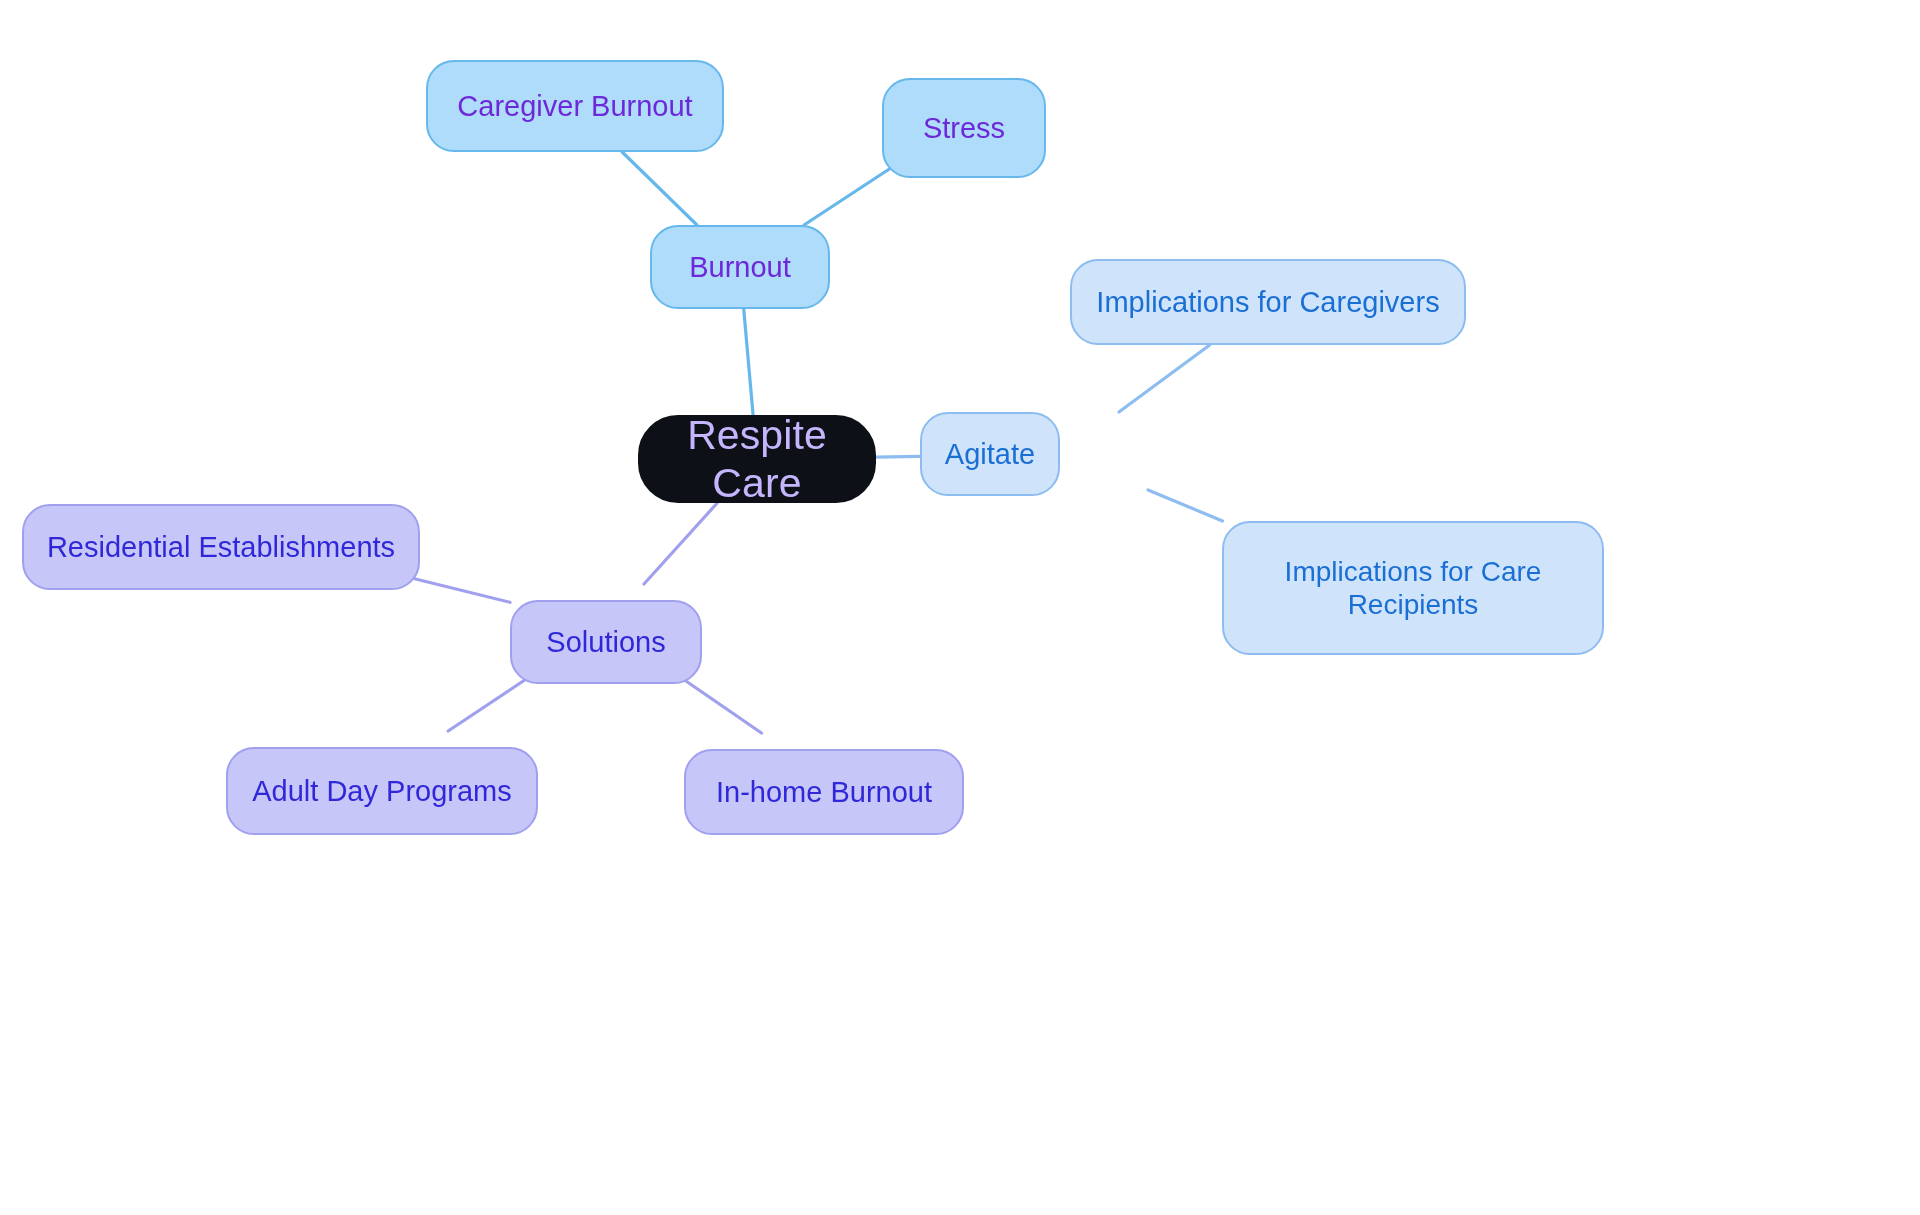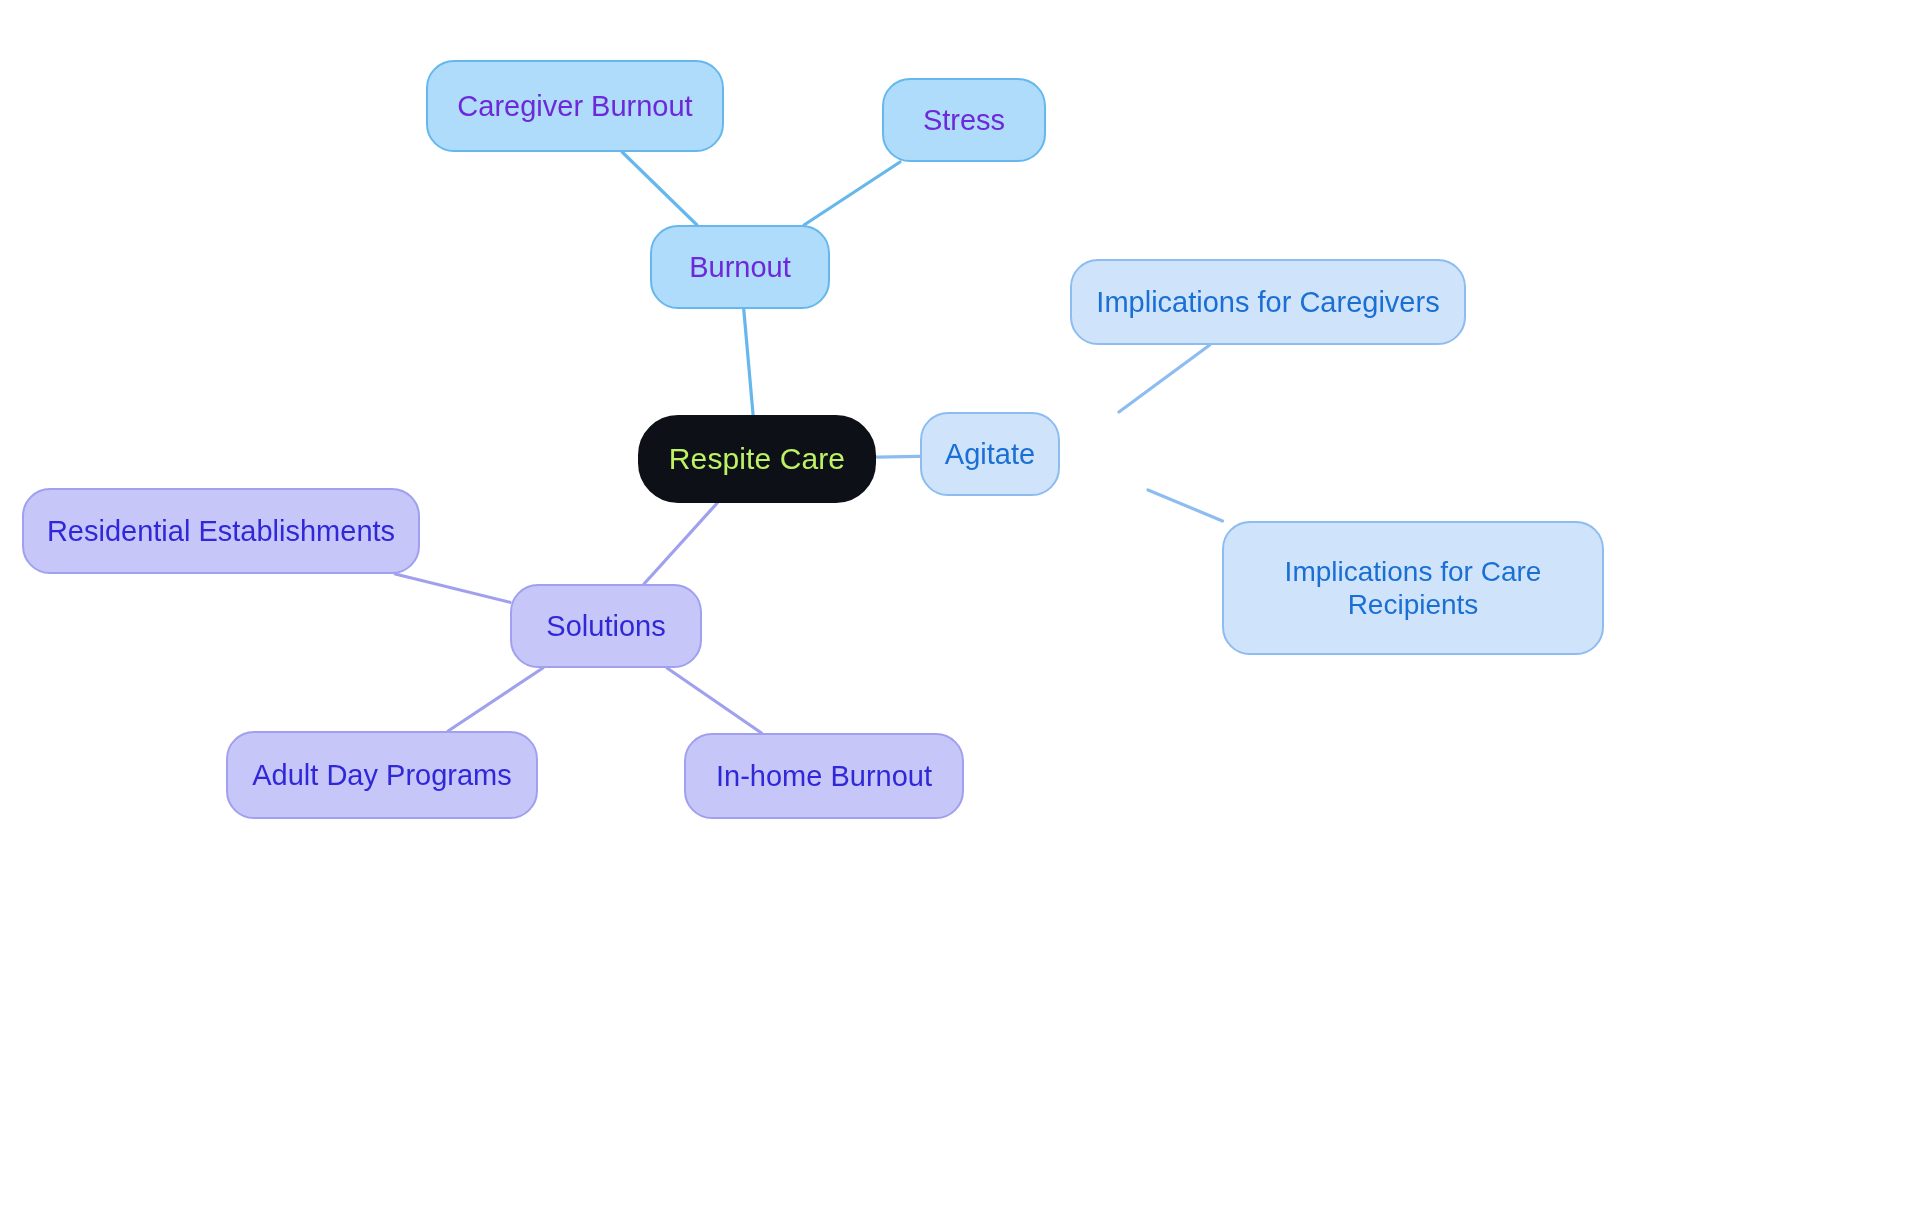--- a/index.html
+++ b/index.html
@@ -35,40 +35,41 @@
     border-radius: 28px;
     border-width: 2px;
     border-style: solid;
     line-height: 1.18;
     white-space: pre-line;
     padding: 6px 14px;
   }
   .node-root {
     background: #0d1117;
     border-color: #0d1117;
-    color: #bef264;
+    color: #c4b5fd;
     border-radius: 40px;
-    font-size: 30px;
+    font-size: 41px;
     letter-spacing: 0.1px;
   }
   .node-blue-a {
     background: #aedcfa;
     border-color: #66b8ec;
     color: #6d28d9;
   }
   .node-blue-b {
     background: #cfe3fb;
     border-color: #8dbdf0;
     color: #1a6fd4;
     justify-content: center;
   }
   .node-purple {
     background: #c6c6f9;
     border-color: #a0a0ef;
     color: #3028d8;
+    margin-top: 16px;
   }
   .logo {
     position: absolute;
     left: 1440px;
     top: 1094px;
     width: 420px;
     height: 112px;
   }
   .logo-word {
     position: absolute;
@@ -113,21 +114,21 @@
       <line x1="717.2155688622754" y1="503" x2="643.9760479041917" y2="584" stroke="#a0a0ef" stroke-width="3.2" stroke-linecap="round"></line>
       <line x1="510" y1="602.3116883116883" x2="395.2631578947369" y2="574" stroke="#a0a0ef" stroke-width="3.2" stroke-linecap="round"></line>
       <line x1="542.8590604026846" y1="668" x2="448.1476510067114" y2="731" stroke="#a0a0ef" stroke-width="3.2" stroke-linecap="round"></line>
       <line x1="667.04" y1="668" x2="761.5066666666667" y2="733" stroke="#a0a0ef" stroke-width="3.2" stroke-linecap="round"></line>
     </svg>
 
   <div id="nodes">
       <div class="node node-root" style="left: 638px; top: 415px; width: 238px; height: 88px;"><span>Respite Care</span></div>
       <div class="node node-blue-a" style="left: 650px; top: 225px; width: 180px; height: 84px; font-size: 29px;"><span>Burnout</span></div>
       <div class="node node-blue-a" style="left: 426px; top: 60px; width: 298px; height: 92px; font-size: 29px;"><span>Caregiver Burnout</span></div>
-      <div class="node node-blue-a" style="left: 882px; top: 78px; width: 164px; height: 84px; font-size: 29px;"><span>Stress</span></div>
+      <div class="node node-blue-a" style="left: 882px; top: 78px; width: 164px; height: 100px; font-size: 29px;"><span>Stress</span></div>
       <div class="node node-blue-b" style="left: 920px; top: 412px; width: 140px; height: 84px; font-size: 29px;"><span>Agitate</span></div>
       <div class="node node-blue-b" style="left: 1070px; top: 259px; width: 396px; height: 86px; font-size: 29px;"><span>Implications for Caregivers</span></div>
       <div class="node node-blue-b" style="left: 1222px; top: 521px; width: 382px; height: 134px; font-size: 28px;"><span>Implications for Care
 Recipients</span></div>
       <div class="node node-purple" style="left: 510px; top: 584px; width: 192px; height: 84px; font-size: 29px; justify-content: center;"><span>Solutions</span></div>
       <div class="node node-purple" style="left: 22px; top: 488px; width: 398px; height: 86px; font-size: 29px;"><span>Residential Establishments</span></div>
       <div class="node node-purple" style="left: 226px; top: 731px; width: 312px; height: 88px; font-size: 29px;"><span>Adult Day Programs</span></div>
       <div class="node node-purple" style="left: 684px; top: 733px; width: 280px; height: 86px; font-size: 29px;"><span>In-home Burnout</span></div>
     </div>
 

